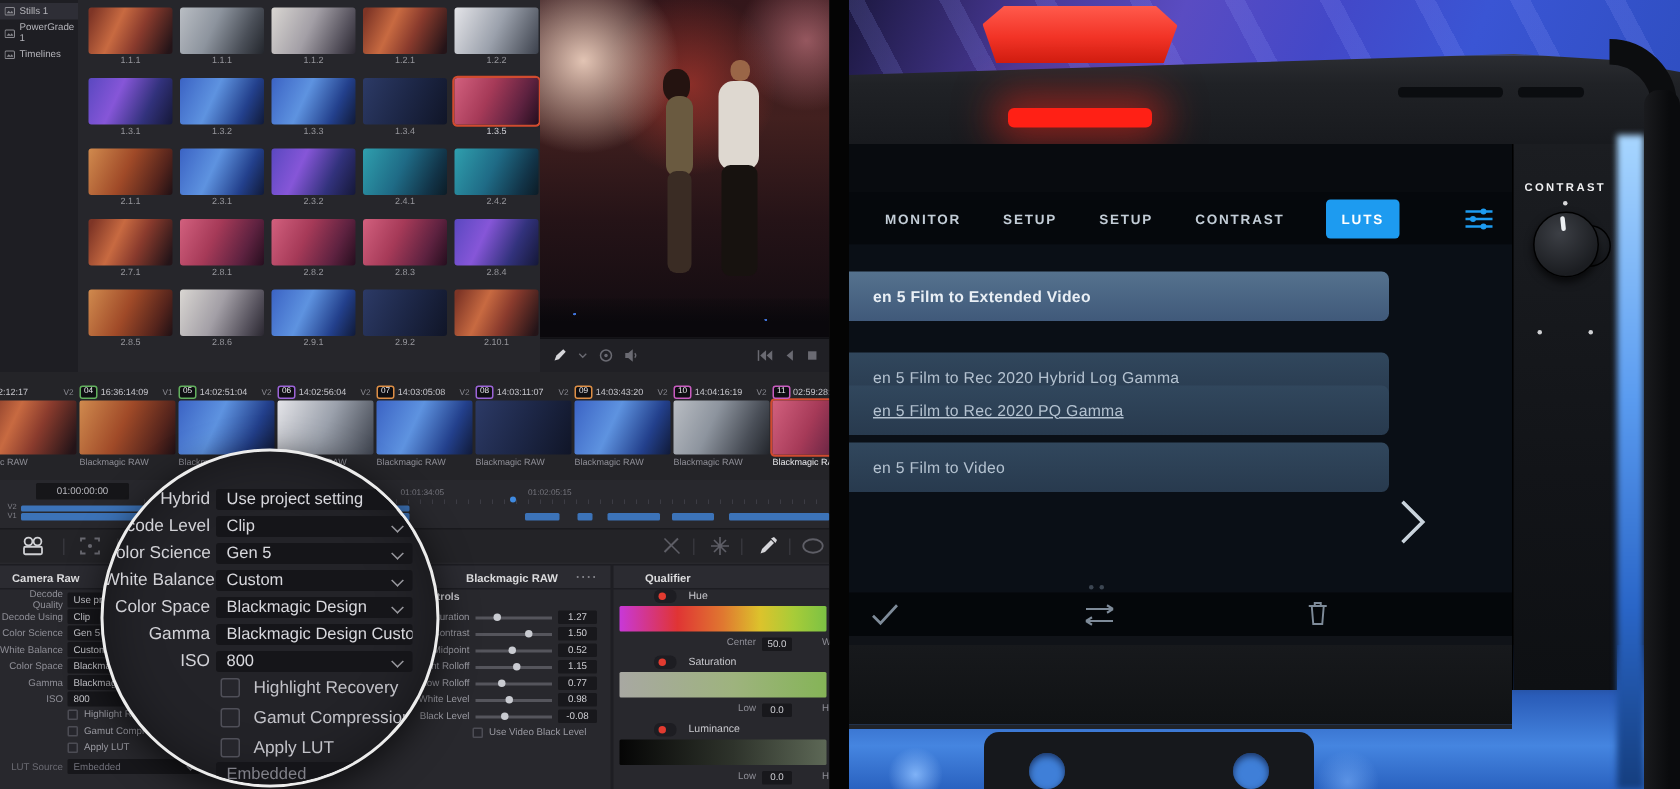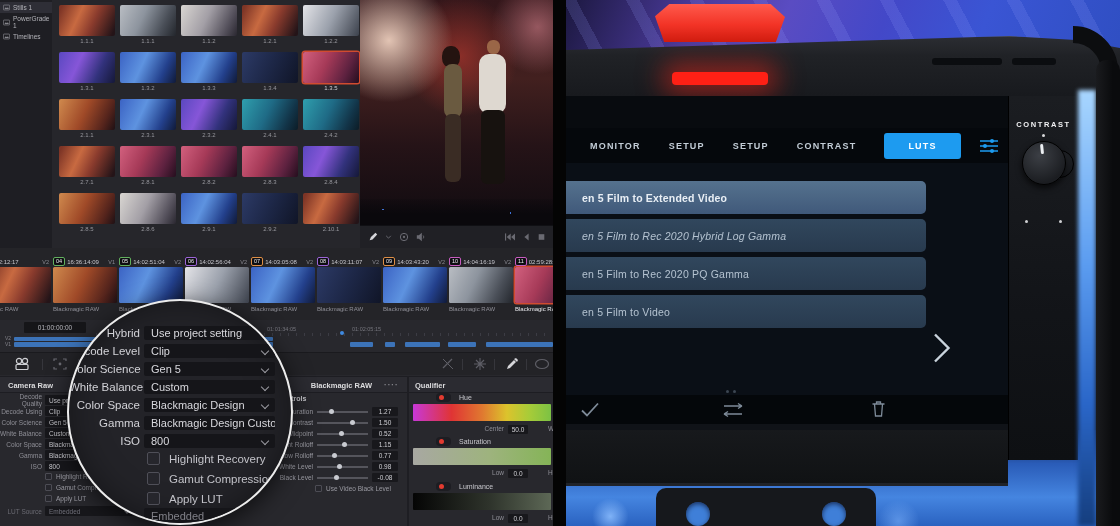--- a/index.html
+++ b/index.html
@@ -190,29 +190,29 @@
     clip-path:polygon(7% 100%, 0 32%, 11% 0, 89% 0, 100% 34%, 93% 100%);
     box-shadow:0 2px 10px rgba(255,60,40,.35); }
   .rp-tally-glow { position:absolute; left:106px; top:72px; width:96px; height:13px; border-radius:4px;
     background:#ff2015; box-shadow:0 0 26px 9px rgba(255,40,25,.5); filter:blur(.5px); }
 
   .rp-screen { position:absolute; left:0; top:96px; width:442px; height:334px; background:#0b0e13; }
   .rp-screen-top { position:absolute; left:0; top:0; width:442px; height:32px; background:#080b0f; }
   .rp-tabs { position:absolute; left:0; top:32px; width:442px; height:35px; background:#05080c;
              display:flex; align-items:center; padding:0 12px 0 24px; }
   .rtab { font-size:9px; font-weight:bold; letter-spacing:1.2px; color:#c3cdd7; margin-right:28px; }
-  .rtab.active { background:#1d9bf0; color:#fff; padding:8px 24px; border-radius:3px; margin-right:18px; }
+  .rtab.active { background:#1d9bf0; color:#fff; padding:8px 10px; border-radius:3px; margin-right:18px; }
   .rp-tabs svg { width:20px; height:16px; flex:none; }
   .rp-list { position:absolute; left:0; top:67px; width:442px; height:232px; background:#0a0f16; }
   .lutrow { position:absolute; left:0; width:360px; height:33px; border-radius:0 5px 5px 0;
             background:linear-gradient(180deg,#31475d 0%,#283a4e 100%);
             display:flex; align-items:center; padding-left:16px;
             font-size:10.5px; letter-spacing:.2px; color:#b4c2d0; }
-  .lutrow:nth-of-type(1){top:18px;} .lutrow:nth-of-type(2){top:56px;font-style:italic;}
-  .lutrow:nth-of-type(3){top:94px;} .lutrow:nth-of-type(4){top:132px;}
+  .lutrow:nth-of-type(1){top:18px;} .lutrow:nth-of-type(2){top:72px;}
+  .lutrow:nth-of-type(3){top:94px;text-decoration:underline;} .lutrow:nth-of-type(4){top:132px;}
   .lutrow.selected { background:linear-gradient(180deg,#55728e 0%,#40597a 100%); color:#e9eff5; font-weight:bold; }
   .rp-chevron { position:absolute; left:364px; top:237px; width:22px; height:30px; color:#c9d3dc; }
   .rp-botbar { position:absolute; left:0; top:299px; width:442px; height:29px; background:#04070a; }
   .rp-botbar svg { position:absolute; height:17px; color:#7e8b99; }
   .pagedots { position:absolute; left:160px; top:-5px; width:14px; height:3px; display:flex; gap:4px; }
   .pagedots i { width:3px; height:3px; border-radius:50%; background:#3c4document4; background:#3c4652; }
   .rp-screen-btm { position:absolute; left:0; top:328px; width:442px; height:6px; background:#101318; }
 
   
   .rp-knobs { position:absolute; left:442px; top:96px; width:70px; height:364px;
@@ -598,21 +598,21 @@
         <span class="ti" style="left:534px;color:#5e5e66">
           <svg viewBox="0 0 16 12">
               <ellipse cx="8" cy="6" rx="6.5" ry="4.5" fill="none" stroke="currentColor" stroke-width="1.2"></ellipse>
             </svg></span>
       </div>
 
       <div class="bheaders">
         <span class="htxt" style="left:8px">Camera Raw</span>
         <span class="htxt" style="left:300px;width:72px;text-align:right">Blackmagic RAW</span>
         <span class="hdots">····</span>
-        <span class="htxt" style="left:415px">Qualifier</span>
+        <span class="htxt" style="left:430px">Qualifier</span>
       </div>
       <div class="vdiv"></div>
 
       <div class="crfields">
 
           <div>
             <span class="flabel">Decode Quality</span>
             <span class="fbox">
               <span>Use project setting</span>
               <i class="chev"></i>

